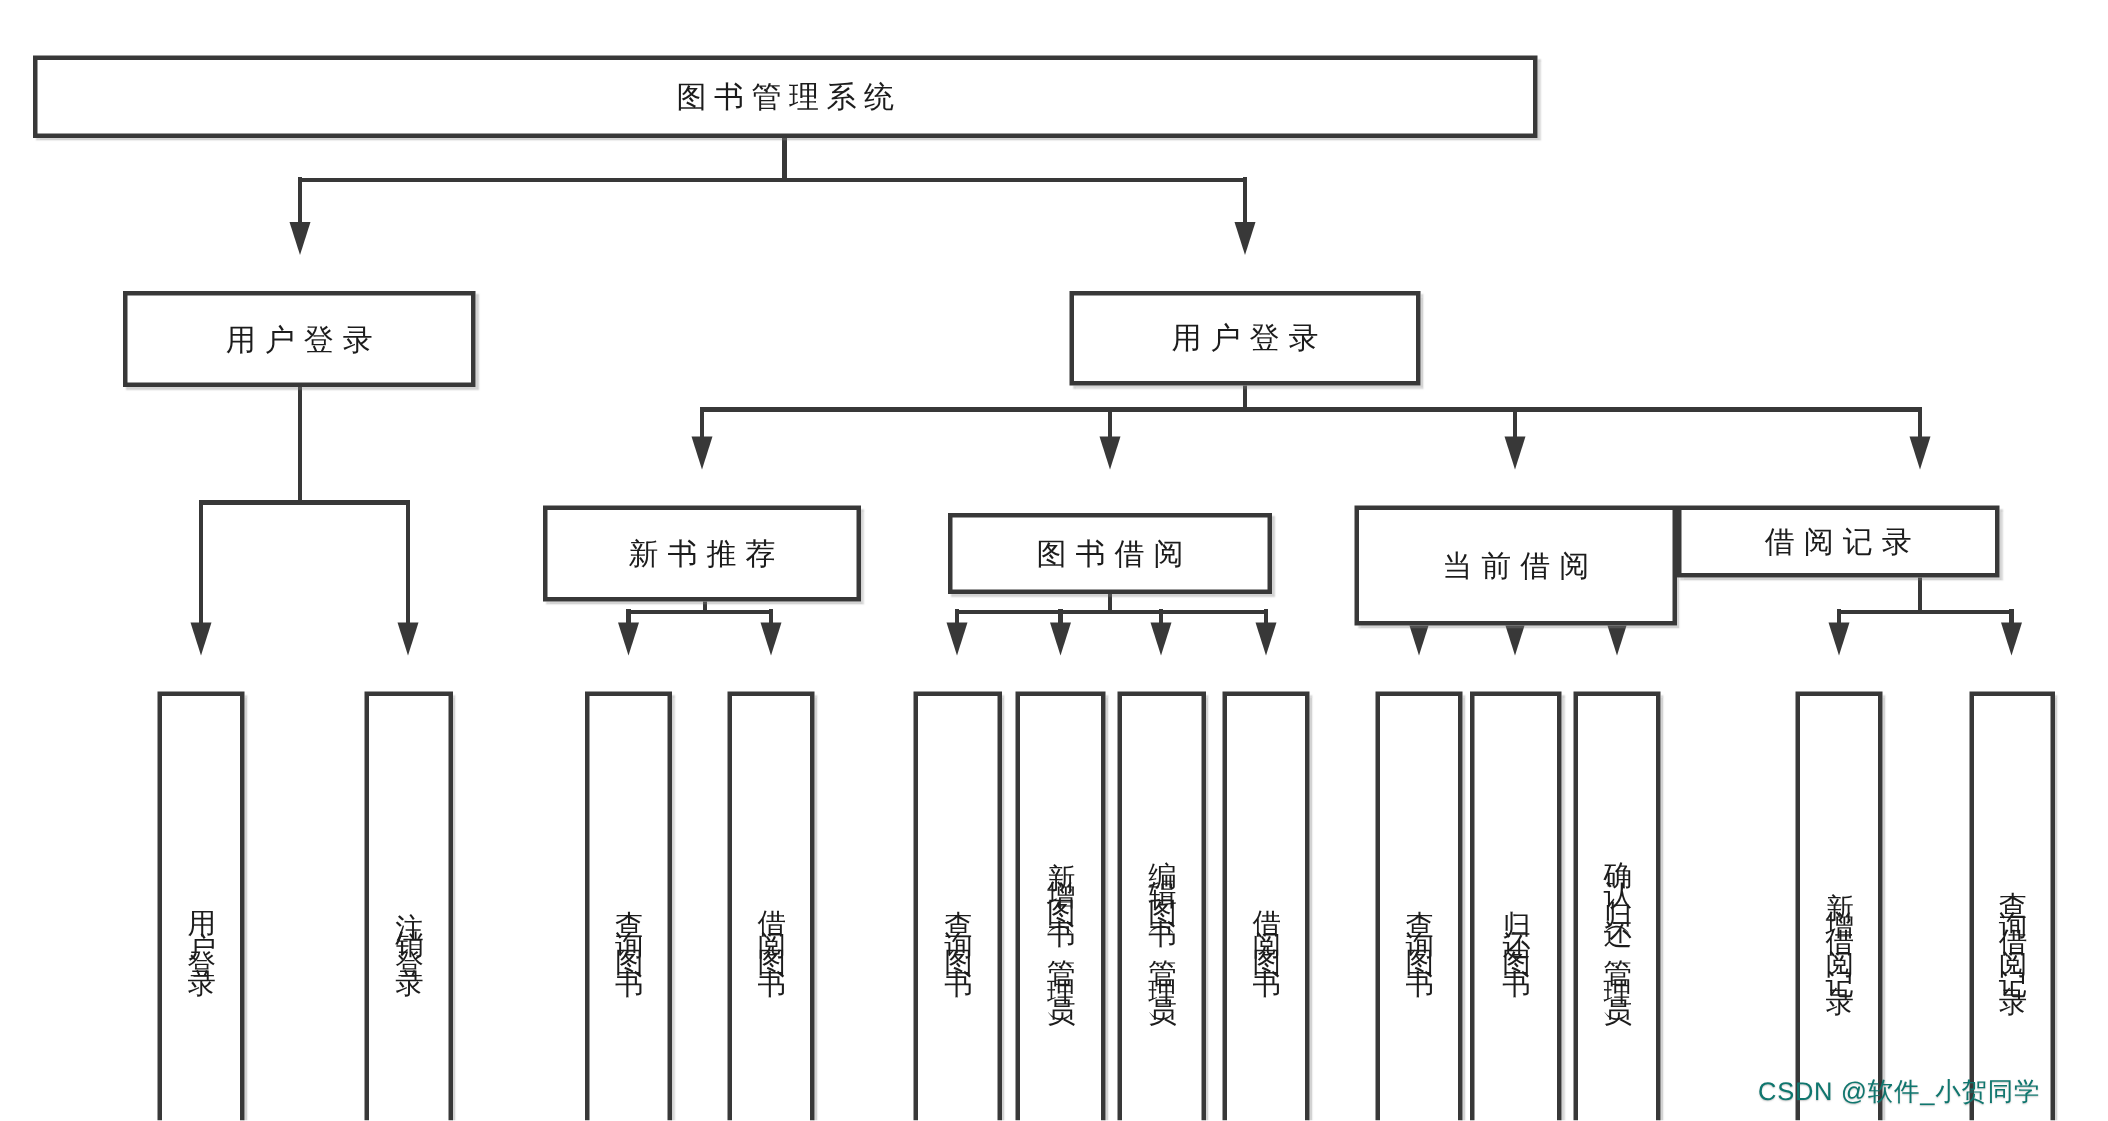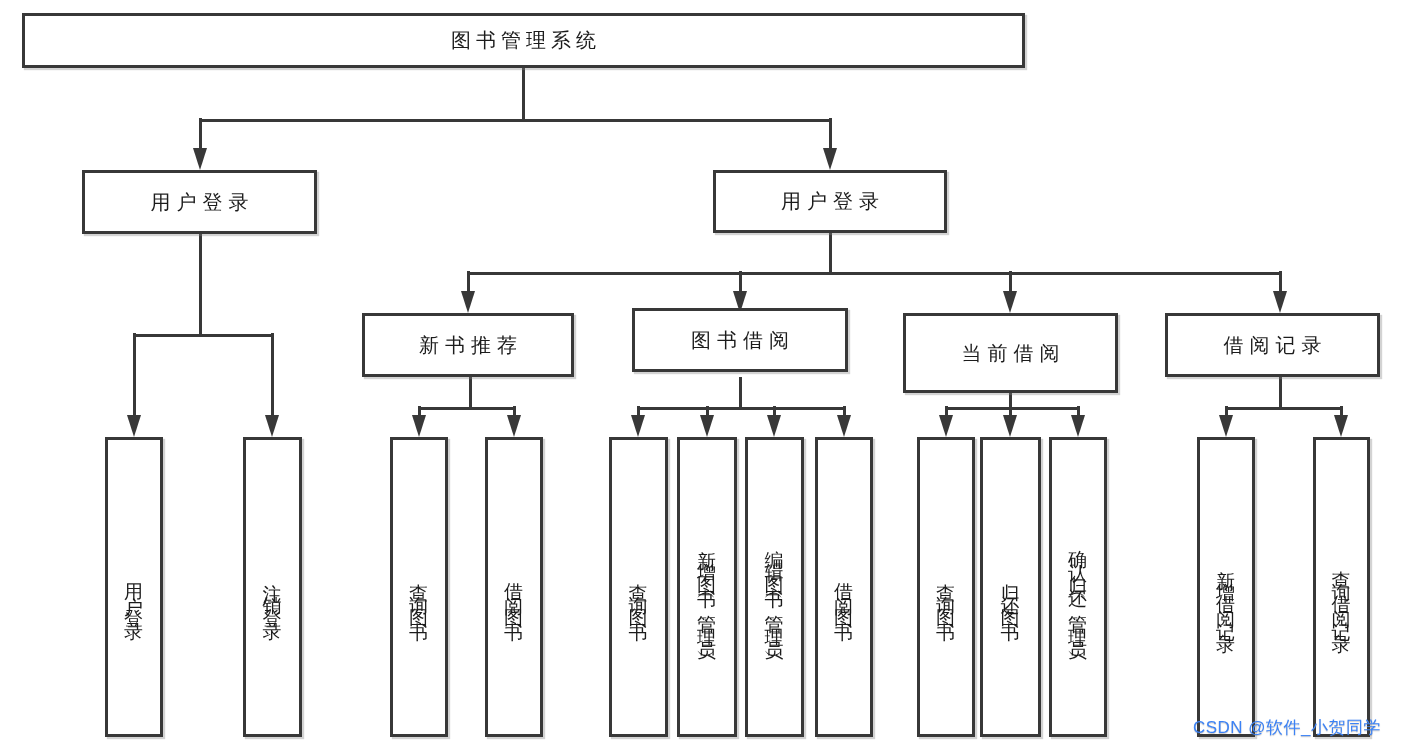--- a/index.html
+++ b/index.html
@@ -26,20 +26,21 @@
     position: absolute;
     box-sizing: border-box;
     background: #ffffff;
     border: 3px solid #383838;
     display: flex;
     align-items: center;
     justify-content: center;
     color: #1c1c1c;
     z-index: 2;
     box-shadow: 2px 2px 1px rgba(130,130,130,0.35);
+    margin-top: 24px;
   }
   .h-label {
     font-size: 20px;
     letter-spacing: 6px;
     margin-right: -6px;
     white-space: nowrap;
   }
   .root .h-label {
     font-size: 20px;
     letter-spacing: 5px;
@@ -52,26 +53,25 @@
     letter-spacing: 13px;
     margin-bottom: -13px;
     line-height: 1;
   }
   .watermark {
     position: absolute;
     left: 1172px;
     top: 716px;
     width: 230px;
     font-size: 17px;
-    color: #3b82f6;
+    color: #0f766e;
     letter-spacing: 0.5px;
     white-space: nowrap;
     z-index: 3;
     text-shadow: 0 1px 1px rgba(90,90,90,0.35);
-    text-align: center;
   }
 </style>
 </head>
 <body>
 
 <div class="canvas">
 
   <svg class="connectors" viewBox="0 0 1405 747" xmlns="http://www.w3.org/2000/svg">
     <g stroke="#383838" stroke-width="3" fill="#383838">
 
@@ -157,27 +157,27 @@
   <div class="box" style="left:82px;top:170px;width:235px;height:64px">
     <span class="h-label">用户登录</span>
   </div>
   <div class="box" style="left:713px;top:170px;width:234px;height:63px">
     <span class="h-label">用户登录</span>
   </div>
 
   <div class="box" style="left:362px;top:313px;width:212px;height:64px">
     <span class="h-label">新书推荐</span>
   </div>
-  <div class="box" style="left:632px;top:308px;width:216px;height:64px">
+  <div class="box" style="left:632px;top:318px;width:216px;height:54px">
     <span class="h-label">图书借阅</span>
   </div>
   <div class="box" style="left:903px;top:313px;width:215px;height:80px">
     <span class="h-label">当前借阅</span>
   </div>
-  <div class="box" style="left:1165px;top:313px;width:215px;height:64px">
+  <div class="box" style="left:1118px;top:313px;width:215px;height:48px">
     <span class="h-label">借阅记录</span>
   </div>
 
   <div class="box" style="left:105px;top:437px;width:58px;height:300px">
     <span class="v-label">用户登录</span>
   </div>
   <div class="box" style="left:243px;top:437px;width:59px;height:300px">
     <span class="v-label">注销登录</span>
   </div>
 

